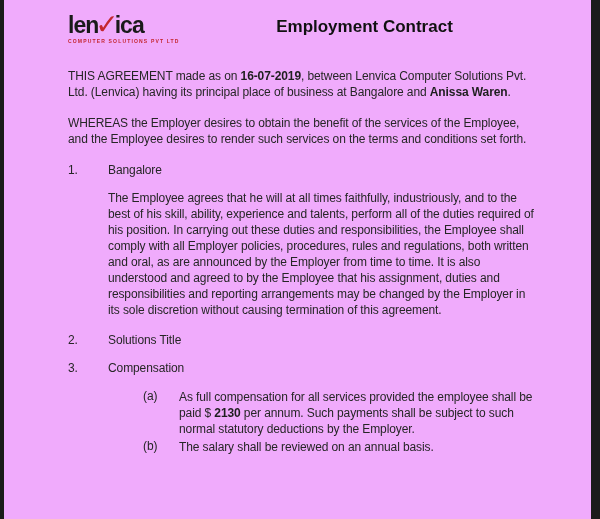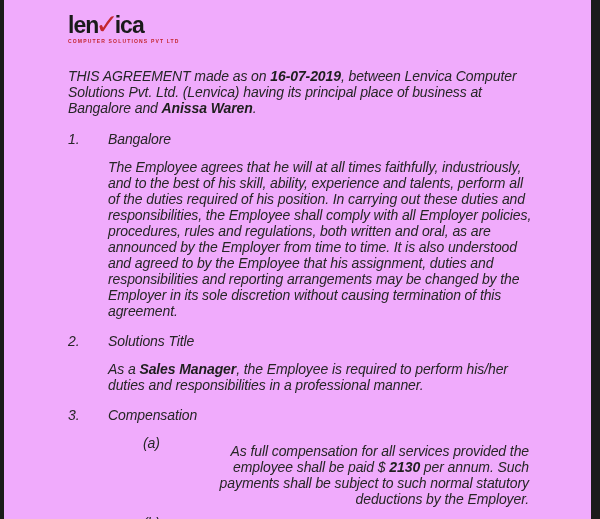--- a/index.html
+++ b/index.html
@@ -34,68 +34,69 @@
   .tagline {
     font-size: 7px; letter-spacing: 1.6px; color: #c4262e;
     white-space: nowrap; transform: scale(0.72); transform-origin: 0 0;
     margin-top: -1px; font-weight: bold;
   }
   .doc-title {
     flex: 1; text-align: center; font-size: 17px; font-weight: bold;
     color: #111; margin: 9px 0 0 0;
   }
   .para, .sec-heading-row, .sec-body, .subbody, .num, .subnum {
-    font-size: 14px; line-height: 16px; letter-spacing: -0.1px; font-style: italic;
+    font-size: 12px; line-height: 16px; letter-spacing: -0.1px;
   }
   .para { margin: 0 0 15px 0; }
   .sec { margin: 0; }
   .sec-heading-row { display: flex; margin: 0 0 12px 0; }
   .num { width: 40px; flex-shrink: 0; }
   .sec-body { margin: 0 0 14px 40px; }
   .subitems { margin-left: 75px; }
   .subitem { display: flex; }
   .subnum { width: 35px; flex-shrink: 0; }
-  .subbody { flex: 1; margin: 8px; text-align: right; }
+  .subbody { flex: 1; margin: 1px; }
   b { font-weight: bold; color: #1f1f1f; }
 </style>
 </head>
 <body>
 
 <div class="strip strip-left"></div>
 <div class="strip strip-right"></div>
 
 <div class="page">
 
   <header>
     <div class="logo">
       <div class="brand"><span>len</span><span class="check">✓</span><span>ica</span></div>
       <div class="tagline">COMPUTER SOLUTIONS PVT LTD</div>
     </div>
+    <h1 class="doc-title">Employment Contract</h1>
   </header>
 
   <main>
 
     <p class="para"><span>THIS AGREEMENT made as on </span><b>16-07-2019</b><span>, between Lenvica Computer Solutions Pvt. Ltd. (Lenvica) having its principal place of business at Bangalore and </span><b>Anissa Waren</b><span>.</span></p>
 
+    <p class="para">WHEREAS the Employer desires to obtain the benefit of the services of the Employee, and the Employee desires to render such services on the terms and conditions set forth.</p>
 
 
     <div class="sec">
       <div class="sec-heading-row">
         <span class="num">1.</span>
         <span class="sec-heading">Bangalore</span>
       </div>
       <p class="sec-body">The Employee agrees that he will at all times faithfully, industriously, and to the best of his skill, ability, experience and talents, perform all of the duties required of his position. In carrying out these duties and responsibilities, the Employee shall comply with all Employer policies, procedures, rules and regulations, both written and oral, as are announced by the Employer from time to time. It is also understood and agreed to by the Employee that his assignment, duties and responsibilities and reporting arrangements may be changed by the Employer in its sole discretion without causing termination of this agreement.</p>
     </div>
 
     <div class="sec">
       <div class="sec-heading-row">
         <span class="num">2.</span>
         <span class="sec-heading">Solutions Title</span>
       </div>
-      <p class="sec-body"><span>As a </span><b>Sales Manager</b><span>, the Employee is required to perform his/her duties and responsibilities in a professional manner.</span></p>
     </div>
 
     <div class="sec">
       <div class="sec-heading-row">
         <span class="num">3.</span>
         <span class="sec-heading">Compensation</span>
       </div>
       <div class="subitems">
         <div class="subitem">
           <span class="subnum">(a)</span>

